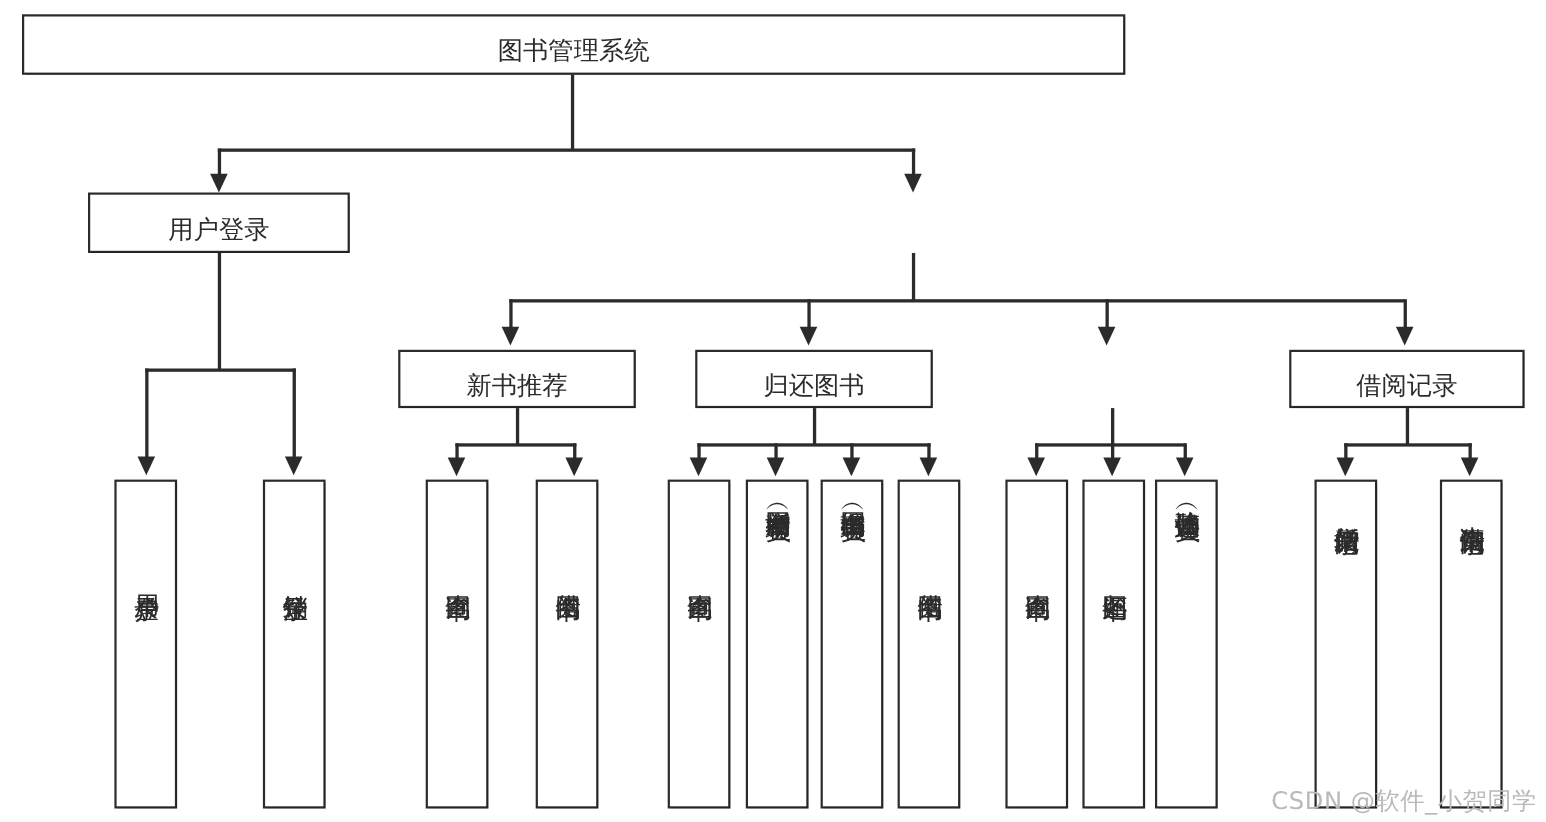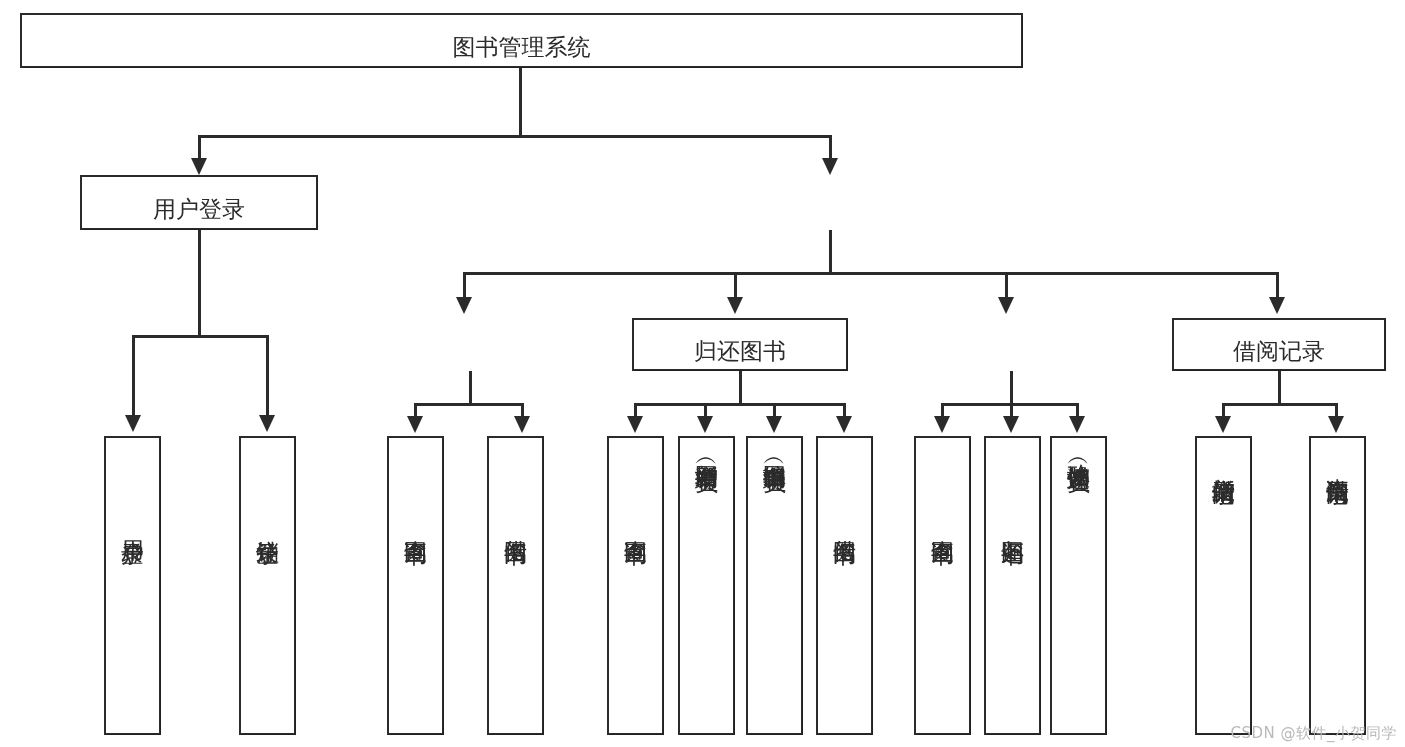--- a/index.html
+++ b/index.html
@@ -87,21 +87,21 @@
     height: 0;
     border-left: 8px solid transparent;
     border-right: 8px solid transparent;
     border-top: 17px solid #2b2b2b;
   }
 
   #watermark {
     position: absolute;
     right: 8px;
     bottom: 4px;
-    font-size: 15px;
+    font-size: 22px;
     color: #b9b9b9;
     letter-spacing: 0.5px;
     white-space: nowrap;
     font-family: "DejaVu Sans", "Liberation Sans", sans-serif;
   }
 </style>
 </head>
 <body>
 
 <div id="diagram-root">
@@ -133,20 +133,23 @@
   <div class="conn hline" style="left:463px; top:272px; width:814px;"></div>
   <div class="conn vline" style="left:463px; top:272px; height:28px;"></div>
   <div class="arrow" style="left:456px; top:297px;"></div>
   <div class="conn vline" style="left:734px; top:272px; height:28px;"></div>
   <div class="arrow" style="left:727px; top:297px;"></div>
   <div class="conn vline" style="left:1005px; top:272px; height:28px;"></div>
   <div class="arrow" style="left:998px; top:297px;"></div>
   <div class="conn vline" style="left:1276px; top:272px; height:28px;"></div>
   <div class="arrow" style="left:1269px; top:297px;"></div>
 
+  <div class="node horizontal" style="left:362px; top:318px; width:216px; height:53px;">
+    <span class="node-label">新书推荐</span>
+  </div>
   <div class="node horizontal" style="left:632px; top:318px; width:216px; height:53px;">
     <span class="node-label">归还图书</span>
   </div>
   <div class="node horizontal" style="left:1172px; top:318px; width:214px; height:53px;">
     <span class="node-label">借阅记录</span>
   </div>
 
   <div class="conn vline" style="left:469px; top:371px; height:34px;"></div>
   <div class="conn hline" style="left:414px; top:403px; width:110px;"></div>
   <div class="conn vline" style="left:414px; top:403px; height:16px;"></div>

